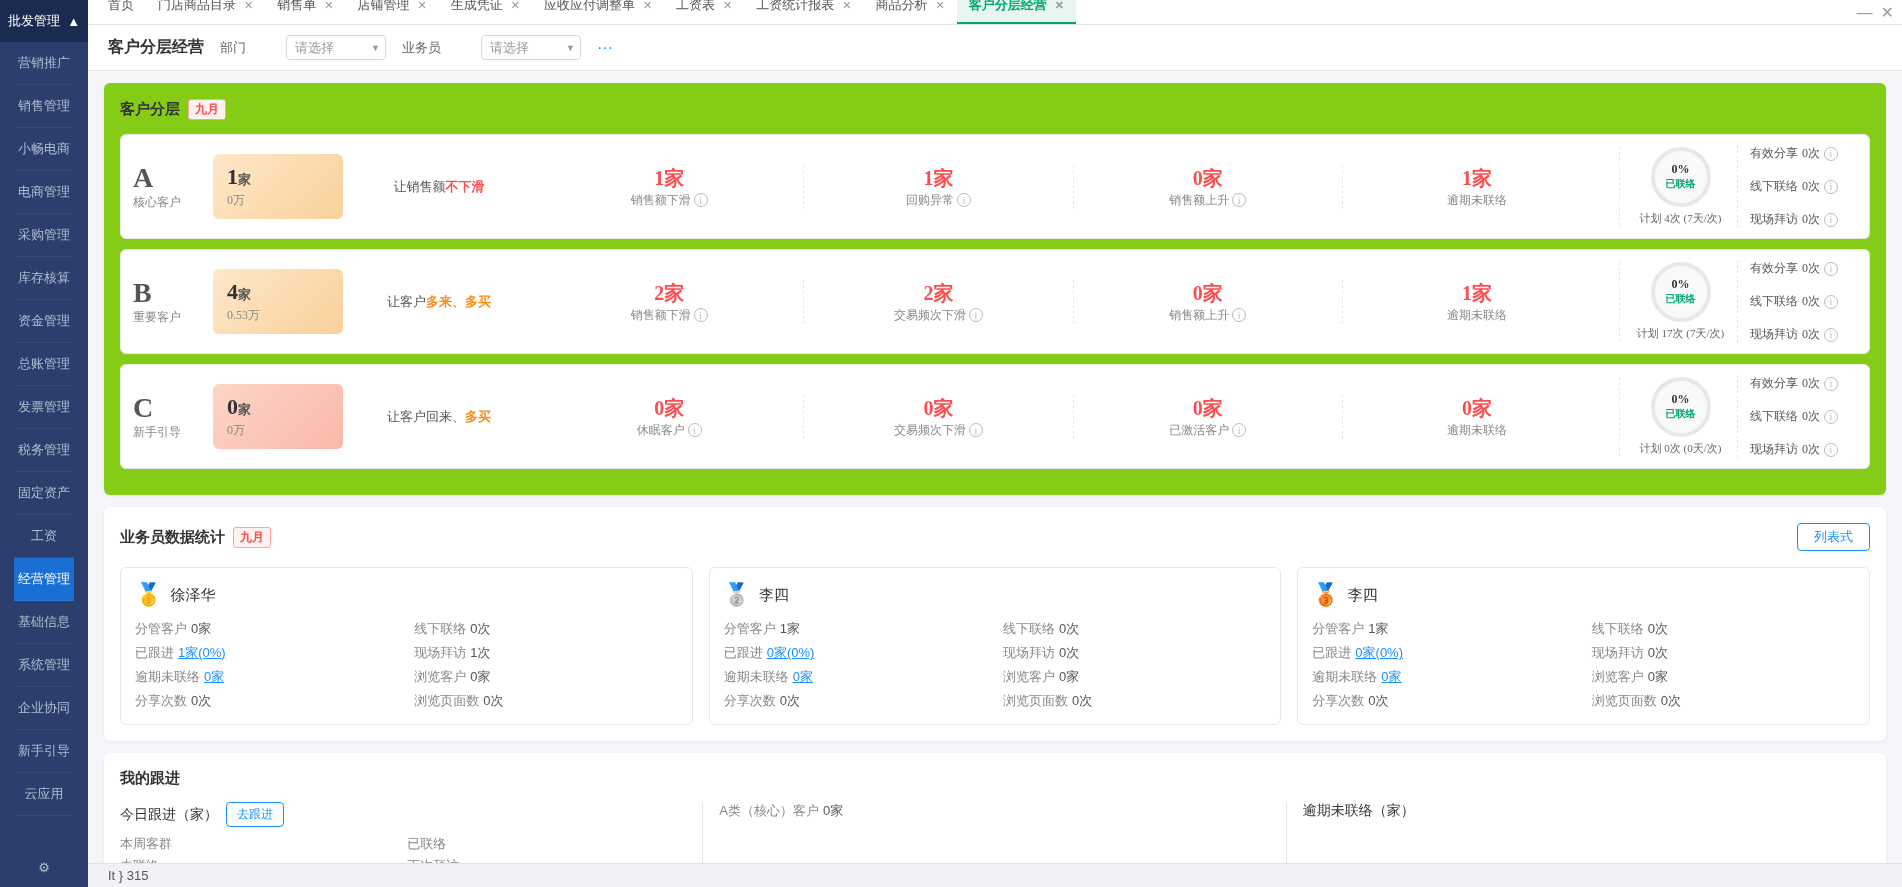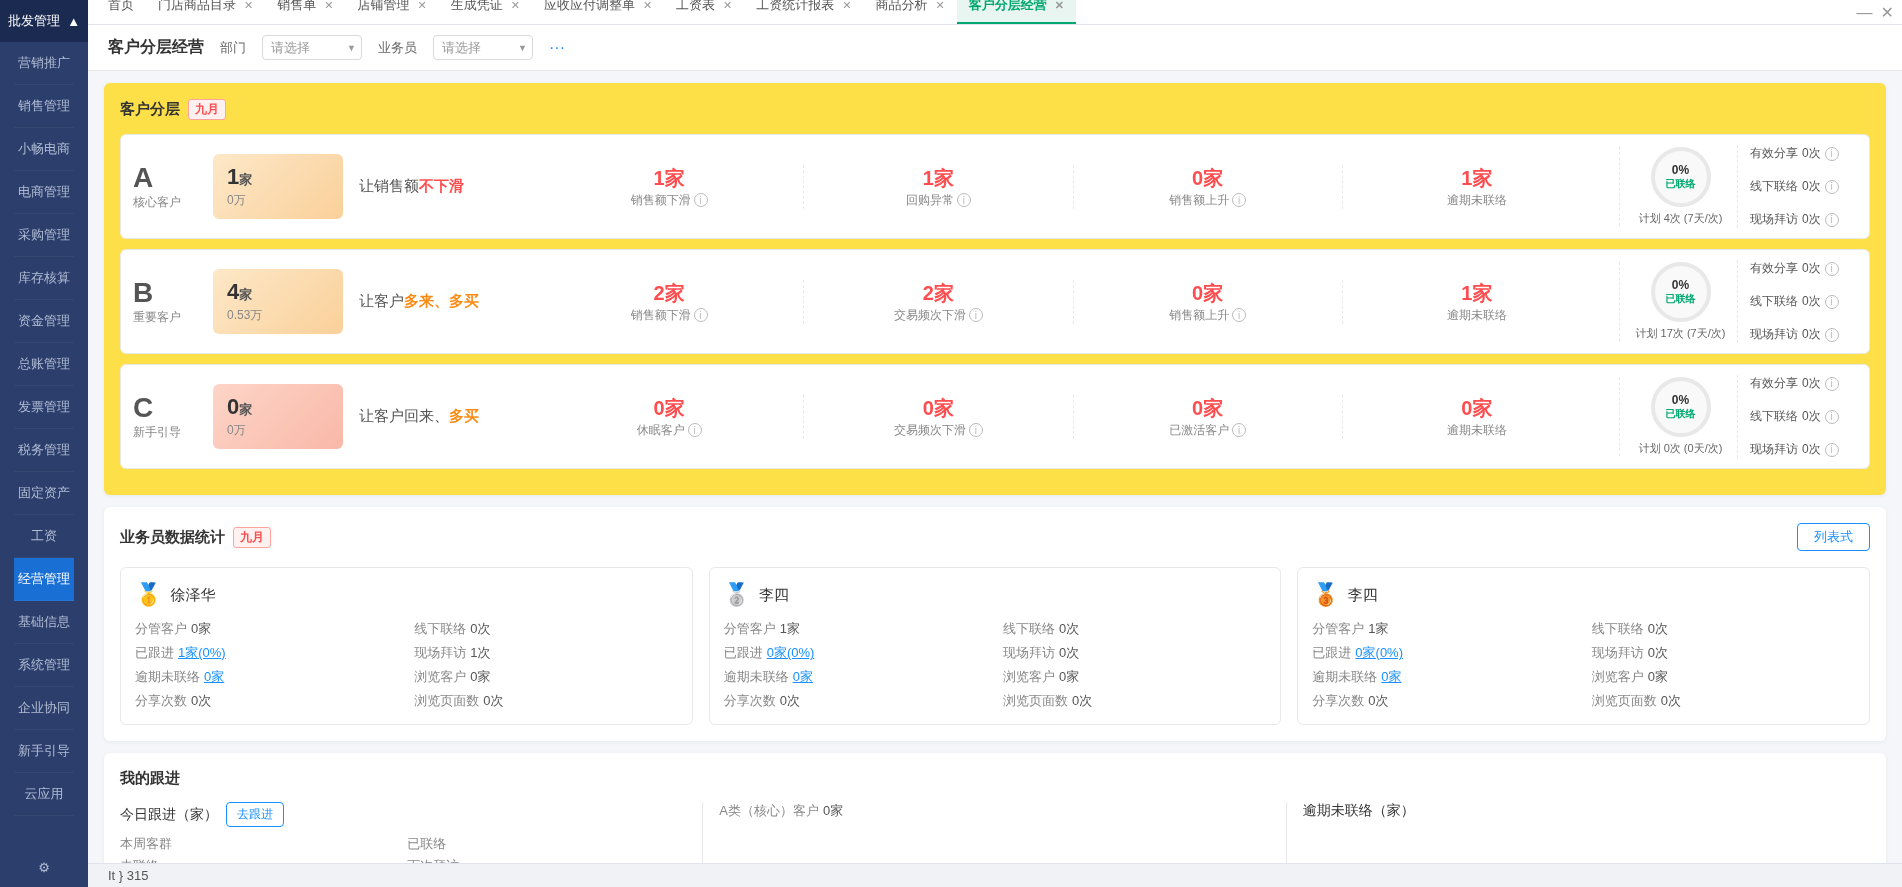--- a/index.html
+++ b/index.html
@@ -135,24 +135,25 @@
       cursor: pointer;
       min-width: 100px;
       appearance: none;
       position: relative;
     }
     .filter-more { color: #1890ff; cursor: pointer; font-size: 16px; }
 
     
     .section {
       margin: 12px 16px;
-      background: #fde047;
+      background: #84cc16;
       border-radius: 6px;
       padding: 16px;
       box-shadow: 0 1px 4px rgba(0,0,0,0.06);
+      font-family: Liberation Serif, serif;
     }
     .section-title {
       font-size: 15px;
       font-weight: bold;
       color: #333;
       margin-bottom: 14px;
       display: flex;
       align-items: center;
       gap: 8px;
     }
@@ -202,23 +203,24 @@
       font-size: 22px;
       font-weight: bold;
       color: #333;
     }
     .tier-count-unit { font-size: 13px; color: #555; }
     .tier-count-sub { font-size: 12px; color: #888; margin-top: 2px; }
 
     .tier-suggestion {
       width: 160px;
       flex-shrink: 0;
-      font-size: 15px;
+      font-size: 13px;
       color: #555;
       margin-right: 16px;
+      text-align: center;
     }
     .highlight-red { color: #ff4d4f; font-weight: bold; }
     .highlight-orange { color: #fa8c16; font-weight: bold; }
 
     .tier-stats {
       flex: 1;
       display: flex;
       align-items: center;
       gap: 0;
     }
@@ -450,21 +452,21 @@
     .select-wrapper::after {
       content: '▼';
       position: absolute;
       right: 6px;
       top: 50%;
       transform: translateY(-50%);
       font-size: 9px;
       color: #999;
       pointer-events: none;
     }
-    .filter-select { padding-right: 20px; }
+    .filter-select { padding-right: 20px; margin-left: 24px; }
   </style>
 </head>
 <body>
 
 <div class="sidebar">
   <div class="sidebar-header">
     <span>批发管理</span>
     <span>▲</span>
   </div>
   <div id="sidebar-items-container">

